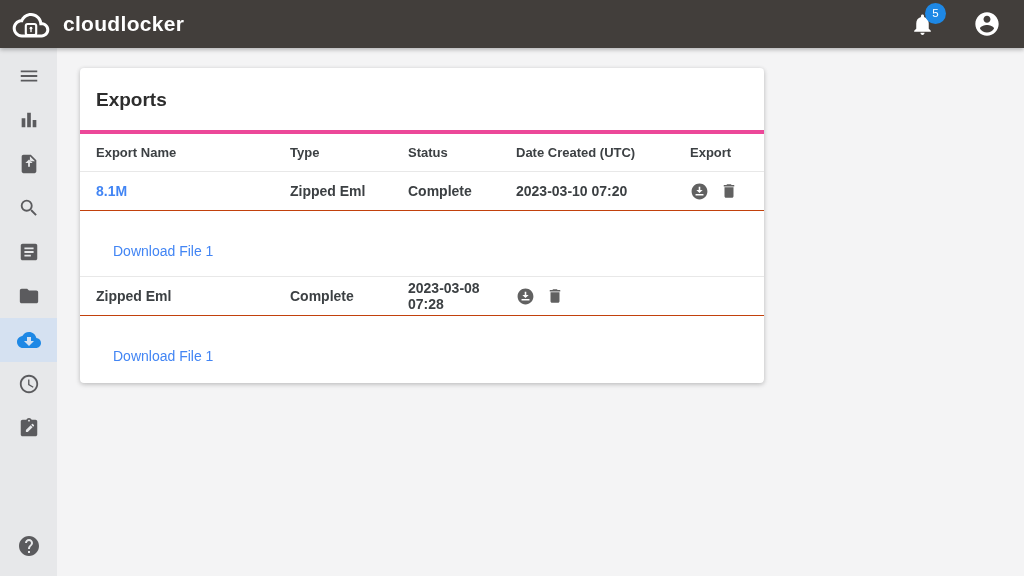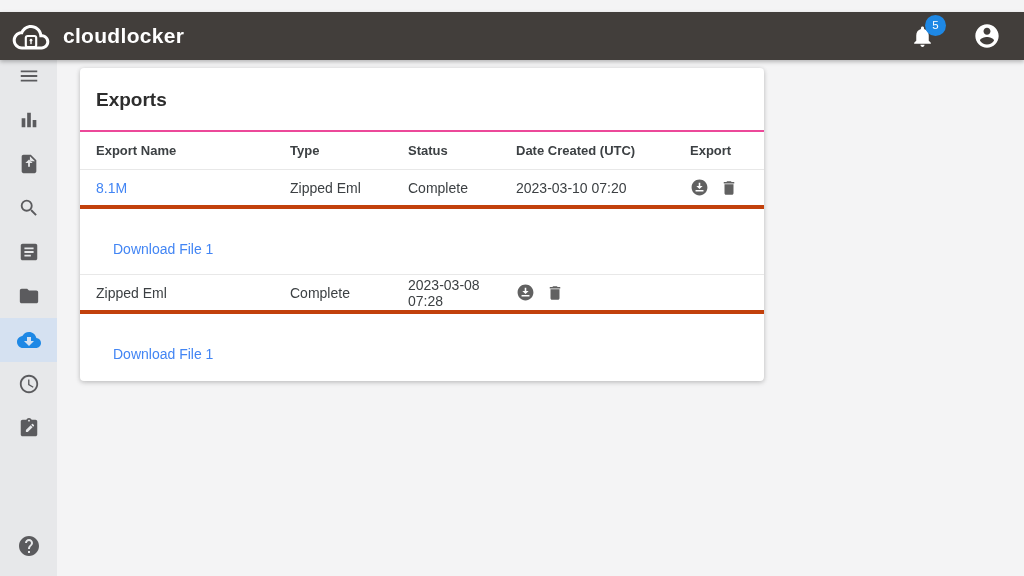--- a/index.html
+++ b/index.html
@@ -1,20 +1,20 @@
 <!DOCTYPE html>
 <html><head>
 <meta charset="utf-8">
 <style>
   * { margin:0; padding:0; box-sizing:border-box; }
   html,body { width:1024px; height:576px; overflow:hidden; background:#f4f4f5;
               font-family:"Liberation Sans", sans-serif; }
 
   
-  .topbar { position:fixed; top:12px; left:0; width:1024px; height:48px;
+  .topbar { position:fixed; top:0; left:0; width:1024px; height:48px;
             background:#423e3b; display:flex; align-items:center;
             box-shadow:0 2px 4px rgba(0,0,0,.25); z-index:10; }
   .brand { display:flex; align-items:center; padding-left:12px; }
   .brand svg { margin-right:13px; }
   .brand-name { color:#ffffff; font-size:21px; font-weight:bold; letter-spacing:.3px; }
   .topbar-right { margin-left:auto; display:flex; align-items:center; }
   .bell-wrap { position:relative; margin-right:38px; cursor:pointer; }
   .badge { position:absolute; top:-9px; right:-11px; width:21px; height:21px;
            border-radius:50%; background:#1e88e5; color:#fff; font-size:11.5px;
            display:flex; align-items:center; justify-content:center; }
@@ -29,26 +29,26 @@
   .side-item svg { fill:#5b5b5e; }
   .side-item.active { background:#d5e1f1; }
   .side-item.active svg { fill:#1e88e5; }
   .side-help { margin-top:auto; margin-bottom:8px; }
 
   
   .main { position:fixed; top:48px; left:57px; right:0; bottom:0; background:#f4f4f5; }
   .card { width:684px; margin:20px 0 0 23px; background:#ffffff; border-radius:4px;
           box-shadow:0 1px 4px rgba(0,0,0,.18), 0 2px 6px rgba(0,0,0,.08); overflow:hidden; }
   .card-title { padding:21px 16px 19px 16px; font-size:19px; font-weight:bold;
-                color:#2d2d2d; border-bottom:2px solid #ec4899; }
+                color:#2d2d2d; border-bottom:4px solid #ec4899; }
   .grid { display:grid; grid-template-columns:194px 118px 108px 174px 1fr;
           align-items:center; padding:0 16px; }
   .thead { height:38px; border-bottom:1px solid #e8e8e8; }
   .thead > div { font-size:13px; font-weight:bold; color:#3c4043; }
-  .trow { height:39px; border-bottom:4px solid #c2410c; font-size:14px; color:#3c4043; }
+  .trow { height:39px; border-bottom:1px solid #c2410c; font-size:14px; color:#3c4043;font-weight:bold; }
   a.link { color:#4285f4; text-decoration:none; font-size:14px; cursor:pointer; }
   .actions { display:flex; align-items:center; gap:11px; }
   .icon-btn { display:flex; cursor:pointer; }
   .icon-btn svg { fill:#616161; }
   .expanded { padding:18px 16px 16px 33px; border-bottom:1px solid #e8e8e8; }
   .expanded.last { border-bottom:none; padding-bottom:18px; }
   .files-text { font-size:14px; color:#3c4043; }
   .expanded a.link { display:inline-block; margin-top:14px; }
 </style>
 </head>

